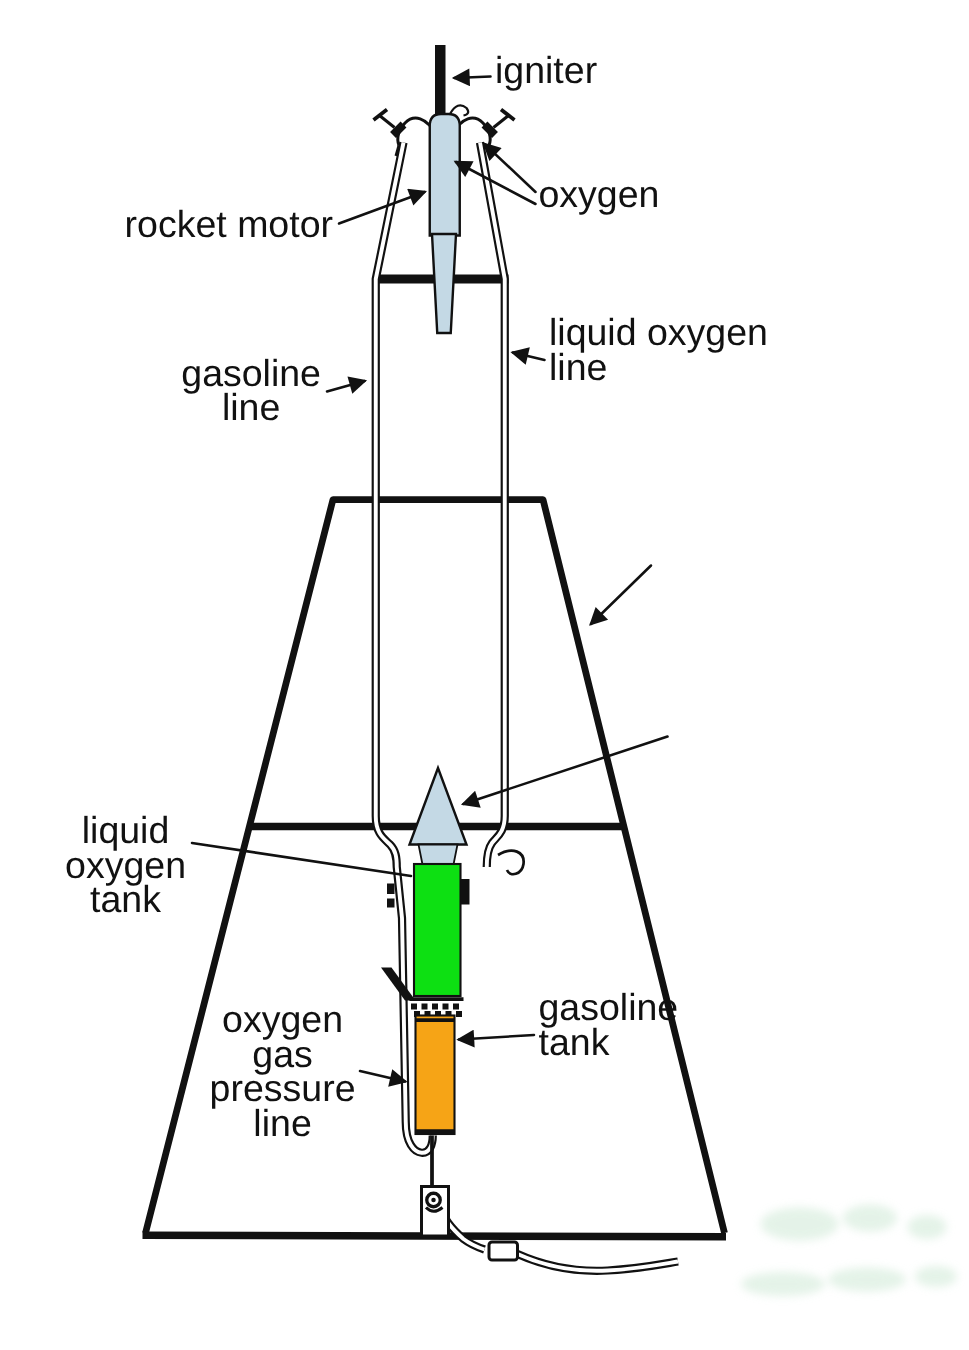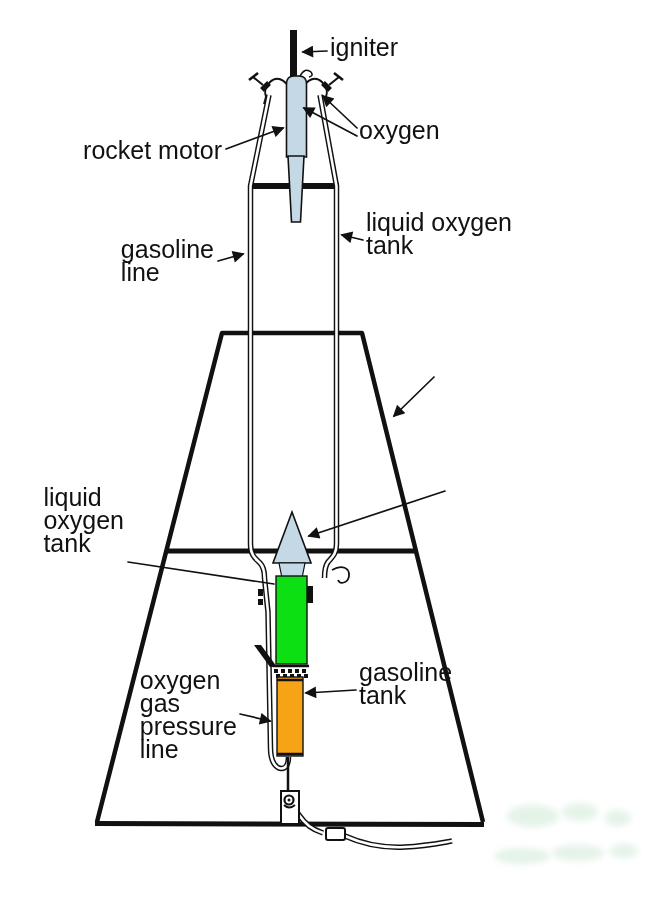--- a/index.html
+++ b/index.html
@@ -1,21 +1,21 @@
 <!DOCTYPE html>
 <html><head>
 <meta charset="utf-8">
 <style>
   html,body{margin:0;padding:0;background:#fff;}
   #stage{position:relative;width:646px;height:900px;background:#fff;overflow:hidden;
          font-family:"Liberation Sans","DejaVu Sans",sans-serif;}
   #art{position:absolute;left:0;top:0;}
   .lbl{position:absolute;font-size:25px;line-height:23px;color:#111;
        white-space:pre-line;letter-spacing:0;}
-  .ra{text-align:left;}
+  .ra{text-align:center;}
 </style>
 </head>
 <body>
 
 <div id="stage">
 
   <svg id="art" width="646" height="900" viewBox="0 0 646 900">
     <defs>
       <marker id="ah" viewBox="0 0 10 10" refX="8.5" refY="5" markerWidth="8" markerHeight="7" orient="auto">
         <path d="M0,0 L10,5 L0,10 Z" fill="#111"></path>
@@ -135,25 +135,25 @@
   <div class="lbl" style="left:330px;top:36px;">igniter</div>
 
   <div class="lbl" style="left:359px;top:119px;">oxygen</div>
 
   <div class="lbl ra" style="right:424px;top:139px;">rocket motor</div>
 
   <div class="lbl ra" style="right:432px;top:238px;">gasoline
 line</div>
 
   <div class="lbl" style="left:366px;top:211px;">liquid oxygen
-tank</div>
+line</div>
 
 
 
-  <div class="lbl ra" style="right:522px;top:486px;">liquid
+  <div class="lbl ra" style="right:522px;top:543px;">liquid
 oxygen
 tank</div>
 
   <div class="lbl ra" style="right:409px;top:669px;">oxygen
 gas
 pressure
 line</div>
 
   <div class="lbl" style="left:359px;top:661px;">gasoline
 tank</div>

